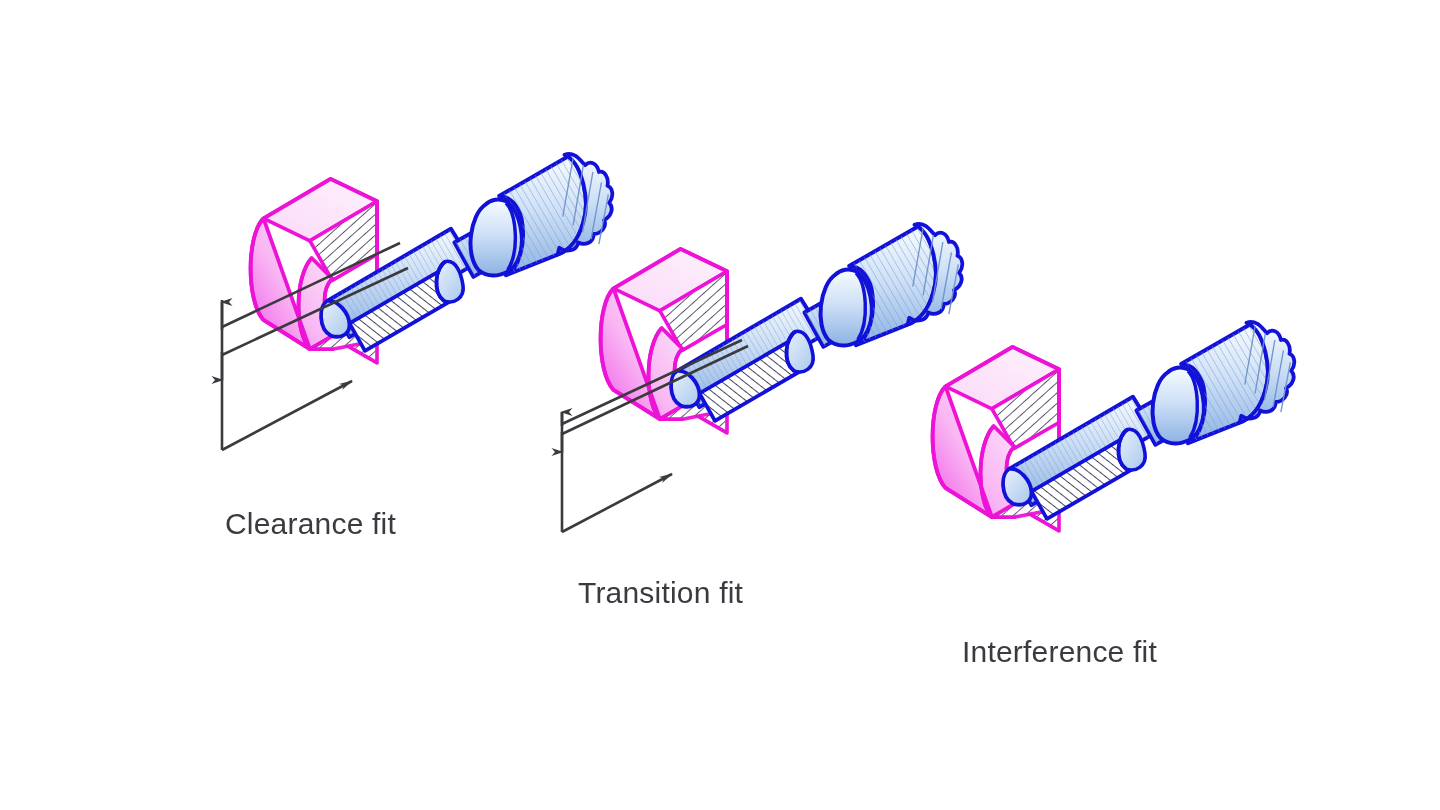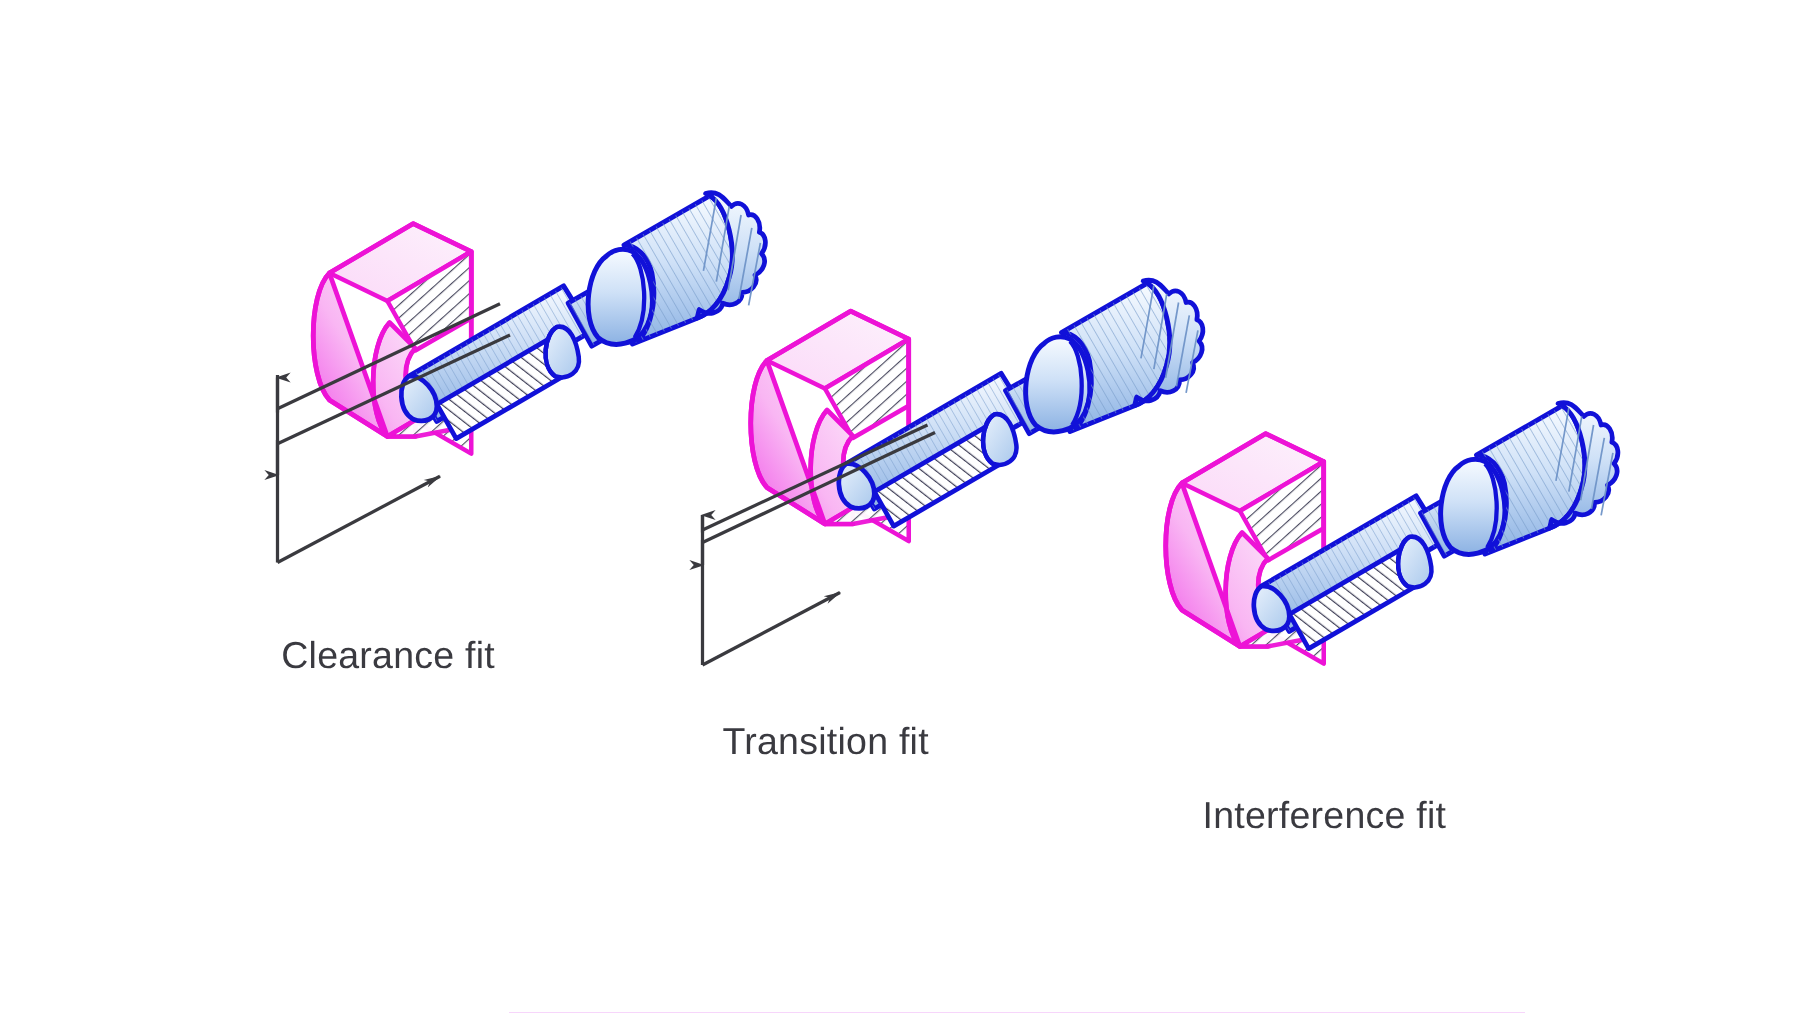--- a/index.html
+++ b/index.html
@@ -11,21 +11,21 @@
   body {
     width: 1440px;
     height: 810px;
     overflow: hidden;
     font-family: "Liberation Sans", sans-serif;
   }
   #canvas {
     position: relative;
     width: 1239px;
     height: 810px;
-    background: #d946ef;
+    background: #c4b5fd;
   }
   #figure {
     position: absolute;
     left: 0;
     top: 0;
     width: 1440px;
     height: 810px;
   }
   .fit-label {
     font-family: "Liberation Sans", sans-serif;

